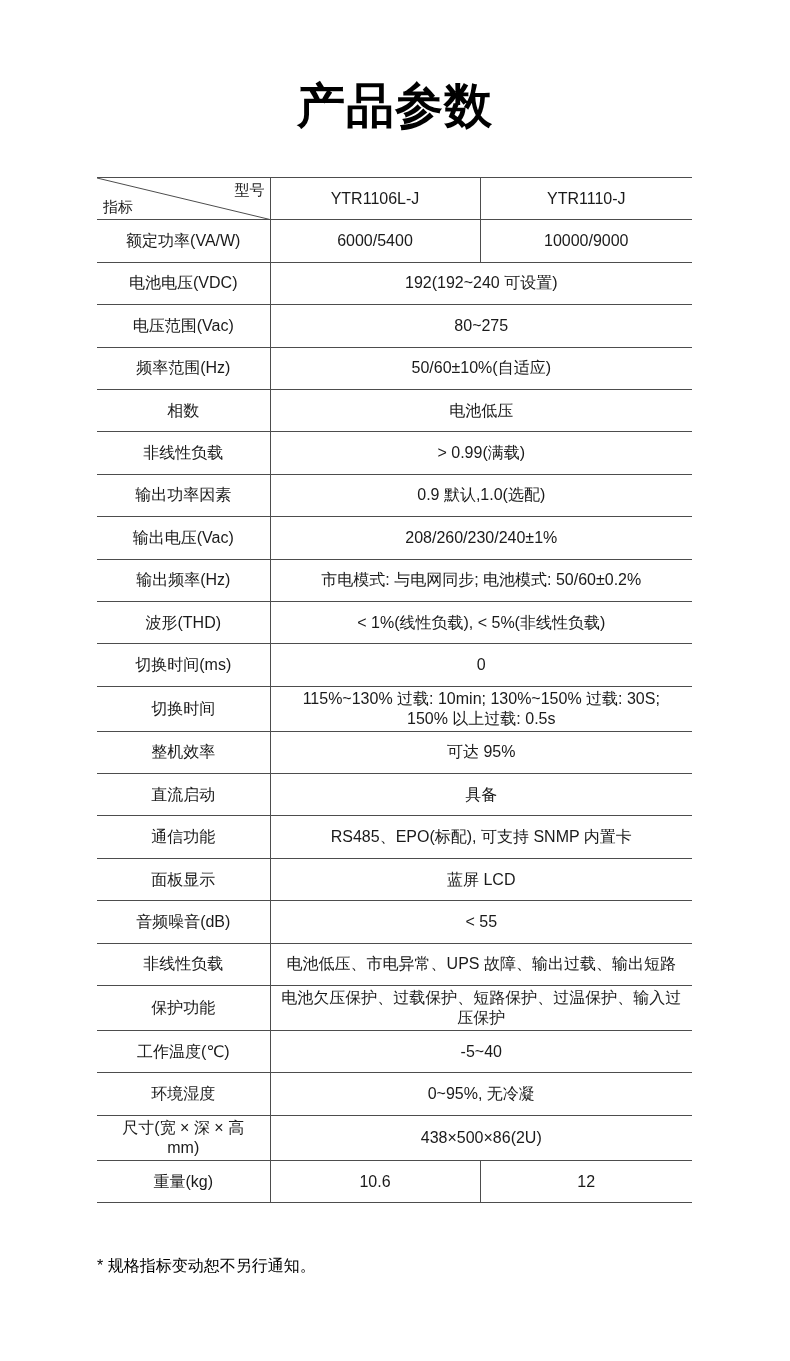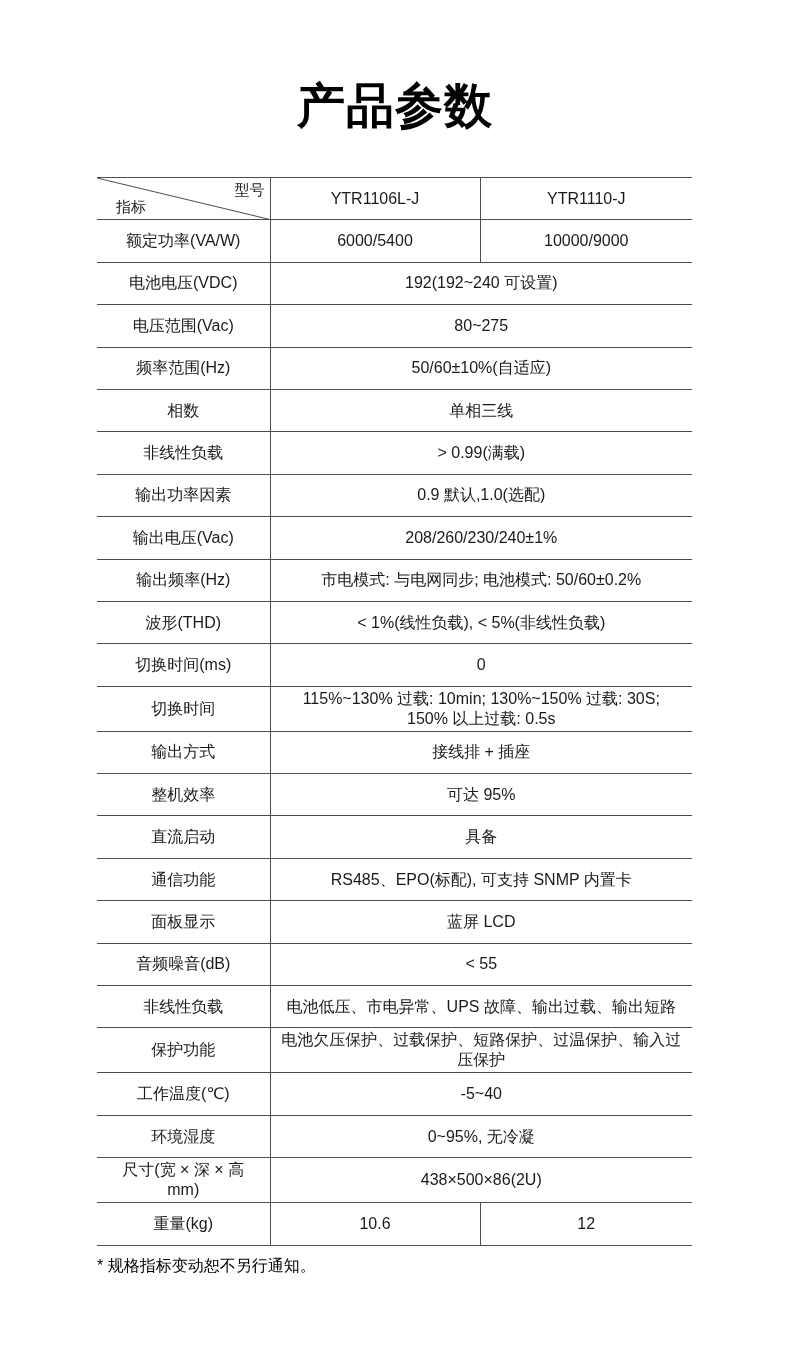--- a/index.html
+++ b/index.html
@@ -67,21 +67,21 @@
   .corner-model {
     position: absolute;
     top: 3px;
     right: 5px;
     font-size: 15px;
     line-height: 18px;
   }
   .corner-indicator {
     position: absolute;
     bottom: 3px;
-    left: 19px;
+    left: 6px;
     font-size: 15px;
     line-height: 18px;
   }
   .footnote {
     position: absolute;
     top: 1256px;
     left: 97px;
     margin: 0;
     font-size: 16px;
     color: #000000;
@@ -126,21 +126,21 @@
         <tr>
           <td class="label-cell">电压范围(Vac)</td>
           <td colspan="2" class="value-cell">80~275</td>
         </tr>
         <tr>
           <td class="label-cell">频率范围(Hz)</td>
           <td colspan="2" class="value-cell">50/60±10%(自适应)</td>
         </tr>
         <tr>
           <td class="label-cell">相数</td>
-          <td colspan="2" class="value-cell">单相三线</td>
+          <td colspan="2" class="value-cell">电池低压</td>
         </tr>
         <tr>
           <td class="label-cell">非线性负载</td>
           <td colspan="2" class="value-cell">&gt; 0.99(满载)</td>
         </tr>
         <tr>
           <td class="label-cell">输出功率因素</td>
           <td colspan="2" class="value-cell">0.9 默认,1.0(选配)</td>
         </tr>
         <tr>
@@ -158,24 +158,20 @@
         <tr>
           <td class="label-cell">切换时间(ms)</td>
           <td colspan="2" class="value-cell">0</td>
         </tr>
         <tr>
           <td class="label-cell">切换时间</td>
           <td colspan="2" class="value-cell">115%~130% 过载: 10min; 130%~150% 过载: 30S;
 150% 以上过载: 0.5s</td>
         </tr>
         <tr>
-          <td class="label-cell">输出方式</td>
-          <td colspan="2" class="value-cell">接线排 + 插座</td>
-        </tr>
-        <tr>
           <td class="label-cell">整机效率</td>
           <td colspan="2" class="value-cell">可达 95%</td>
         </tr>
         <tr>
           <td class="label-cell">直流启动</td>
           <td colspan="2" class="value-cell">具备</td>
         </tr>
         <tr>
           <td class="label-cell">通信功能</td>
           <td colspan="2" class="value-cell">RS485、EPO(标配), 可支持 SNMP 内置卡</td>

